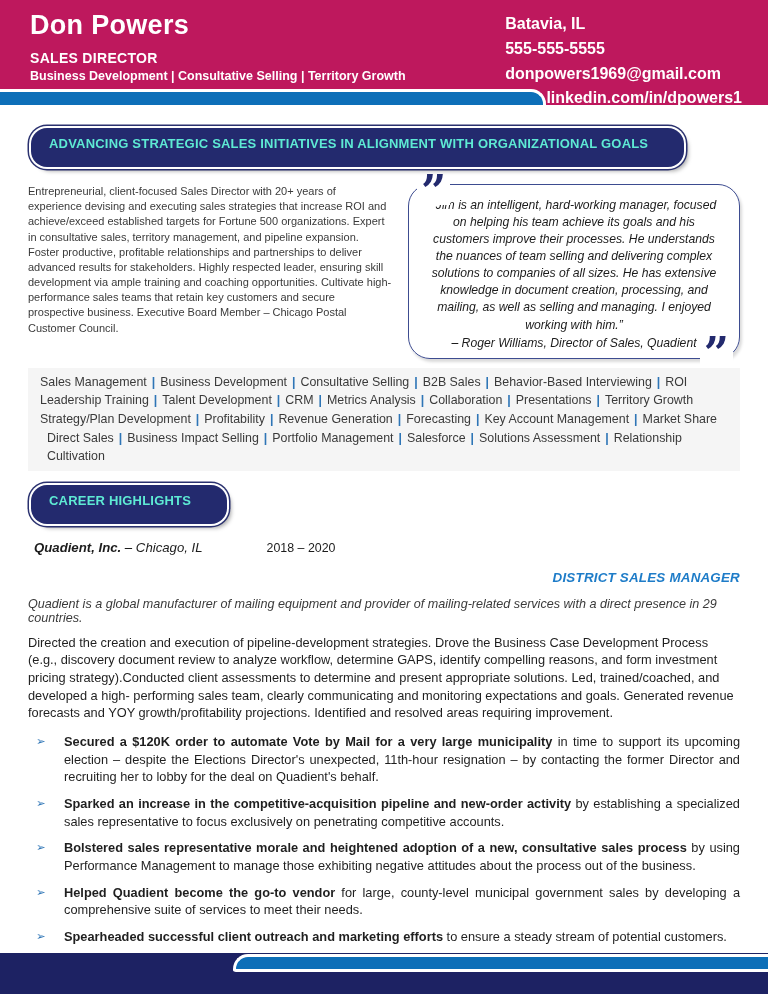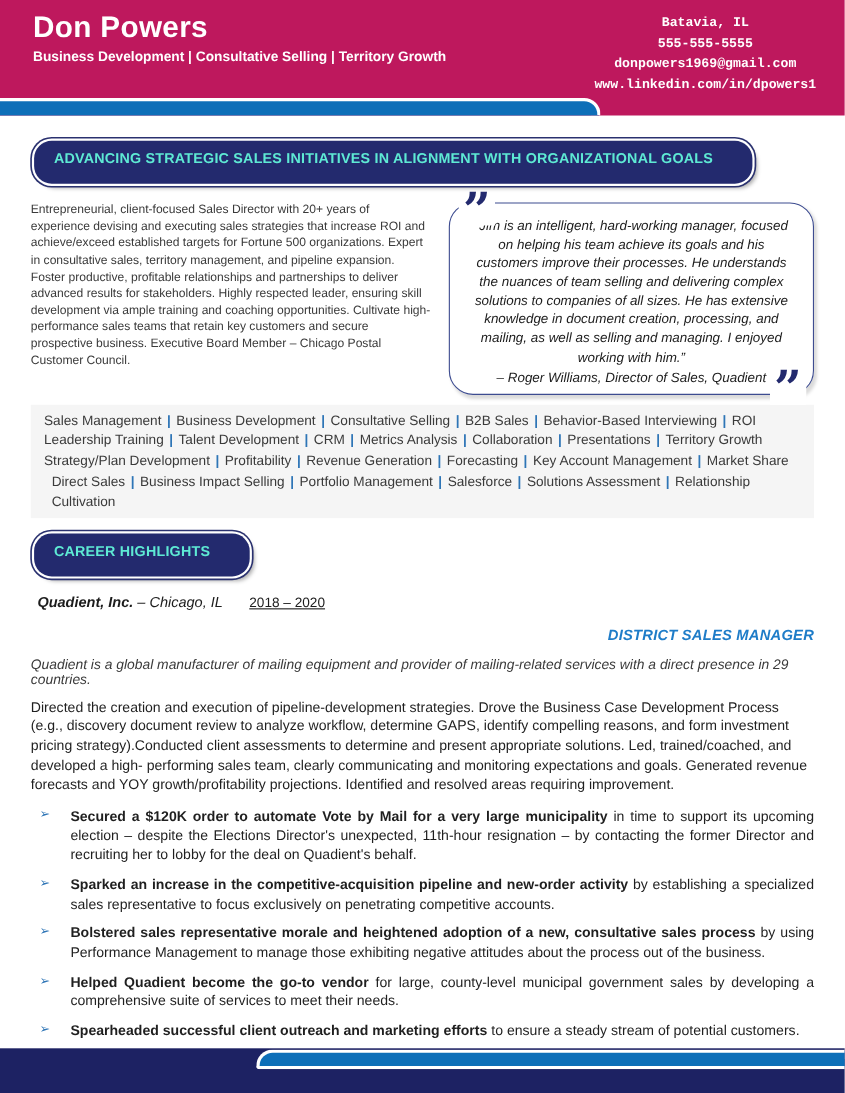--- a/index.html
+++ b/index.html
@@ -7,21 +7,21 @@
     width:768px; height:994px; position:relative; overflow:hidden;
     background:#ffffff; font-family:"Liberation Sans", sans-serif;
     -webkit-font-smoothing:antialiased;
   }
   
   .header { position:relative; height:105px; background:#be185d; color:#fff; }
   .header-inner { display:flex; justify-content:space-between; padding:10px 26px 0 30px; }
   .name { font-size:27px; font-weight:bold; letter-spacing:0.3px; }
   .job-title { font-size:14px; font-weight:bold; margin-top:9px; letter-spacing:0.3px; }
   .tagline { font-size:12.5px; font-weight:bold; margin-top:3px; }
-  .contact { text-align:center; font-size:12px; font-weight:bold; line-height:1.55; padding-top:2px;font-family:Liberation Mono, monospace; }
+  .contact { text-align:left; font-size:16px; font-weight:bold; line-height:1.55; padding-top:2px; }
   .header-bluebar {
     position:absolute; bottom:0; left:0; width:543px; height:13px;
     background:#0d6fb8; border-top:3px solid #fff; border-right:3px solid #fff;
     border-top-right-radius:15px;
   }
   
   .main { padding:0 28px; }
   .pill {
     background:#232a6e; color:#5eead4; font-weight:bold; font-size:13px;
     letter-spacing:0.2px; padding:8px 36px 16px 18px; border-radius:16px;
@@ -53,21 +53,21 @@
   .skills {
     margin-top:9px; font-size:12.4px; color:#3a3a3a; line-height:1.5;
     background:#f5f5f5; padding:5px 4px 5px 12px;
   }
   .skills .sep { color:#2e75b6; margin:0 5px; font-weight:bold; }
   .skills-row2 { margin-left:7px; }
 
   .company-line { margin-top:16px; margin-left:6px; font-size:13.2px; color:#1c1c1c; }
   .company-name { font-weight:bold; font-style:italic; }
   .company-loc { font-style:italic; }
-  .company-dates { margin-left:24px; font-size:12.4px;text-decoration:underline; }
+  .company-dates { margin-left:64px; font-size:12.4px; }
 
   .role { margin-top:15px; margin-left:12px; color:#1e7cc8; font-weight:bold;
           font-style:italic; font-size:13.4px; letter-spacing:0.2px;text-align:right; }
   .company-desc { margin-top:12px; font-style:italic; font-size:12.6px; color:#3a3a3a; }
   .overview { margin-top:9px; font-size:12.8px; color:#1f1f1f; line-height:1.38; }
 
   .bullets { margin-top:11px; display:flex; flex-direction:column; gap:9px; }
   .bullet { display:flex; font-size:12.8px; color:#1f1f1f; line-height:1.38; }
   .bullet .arrow { color:#2e75b6; flex:0 0 28px; padding-left:8px; font-size:11.5px; padding-top:1px; }
   .bullet .text { flex:1; text-align:justify; }
@@ -81,20 +81,21 @@
     border-top-left-radius:15px; border-bottom-left-radius:3px;
   }
 </style>
 </head>
 <body>
 
 <div class="header">
   <div class="header-inner">
     <div>
       <div class="name">Don Powers</div>
+      <div class="job-title">SALES DIRECTOR</div>
       <div class="tagline">Business Development | Consultative Selling | Territory Growth</div>
     </div>
     <div class="contact">
       <div>Batavia, IL</div>
       <div>555-555-5555</div>
       <div>donpowers1969@gmail.com</div>
       <div>www.linkedin.com/in/dpowers1</div>
     </div>
   </div>
   <div class="header-bluebar"></div>

